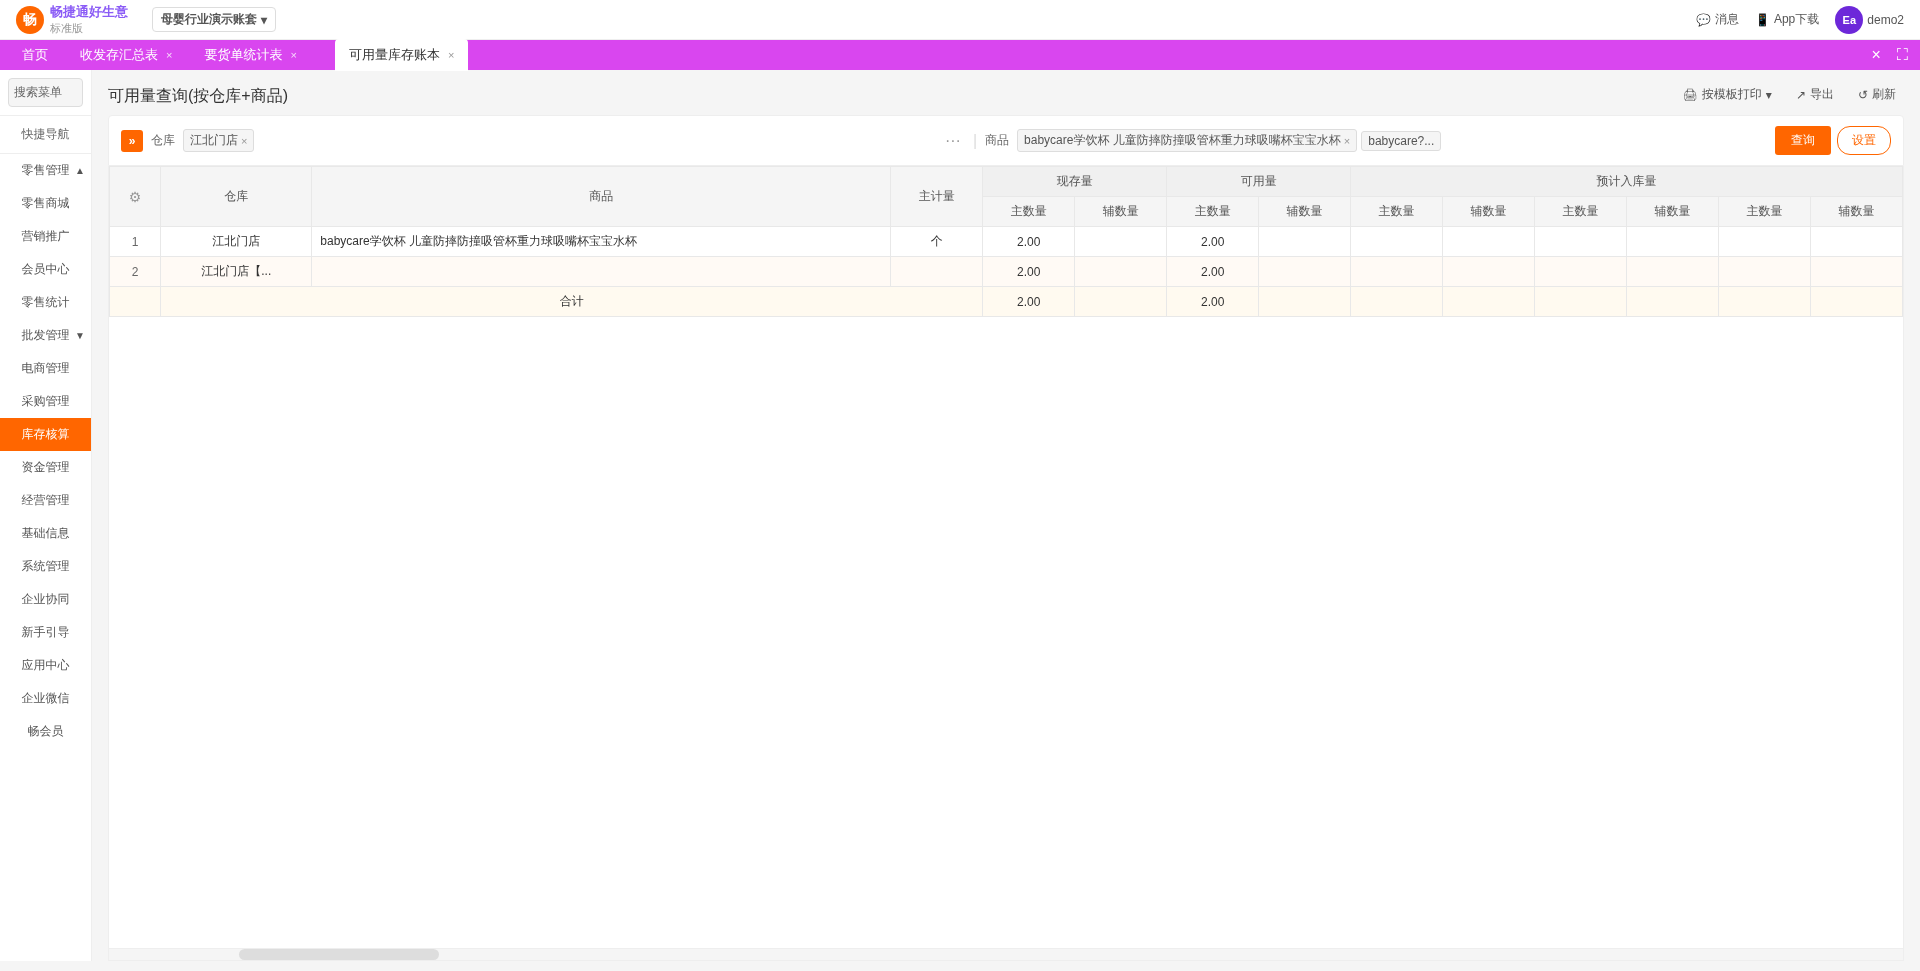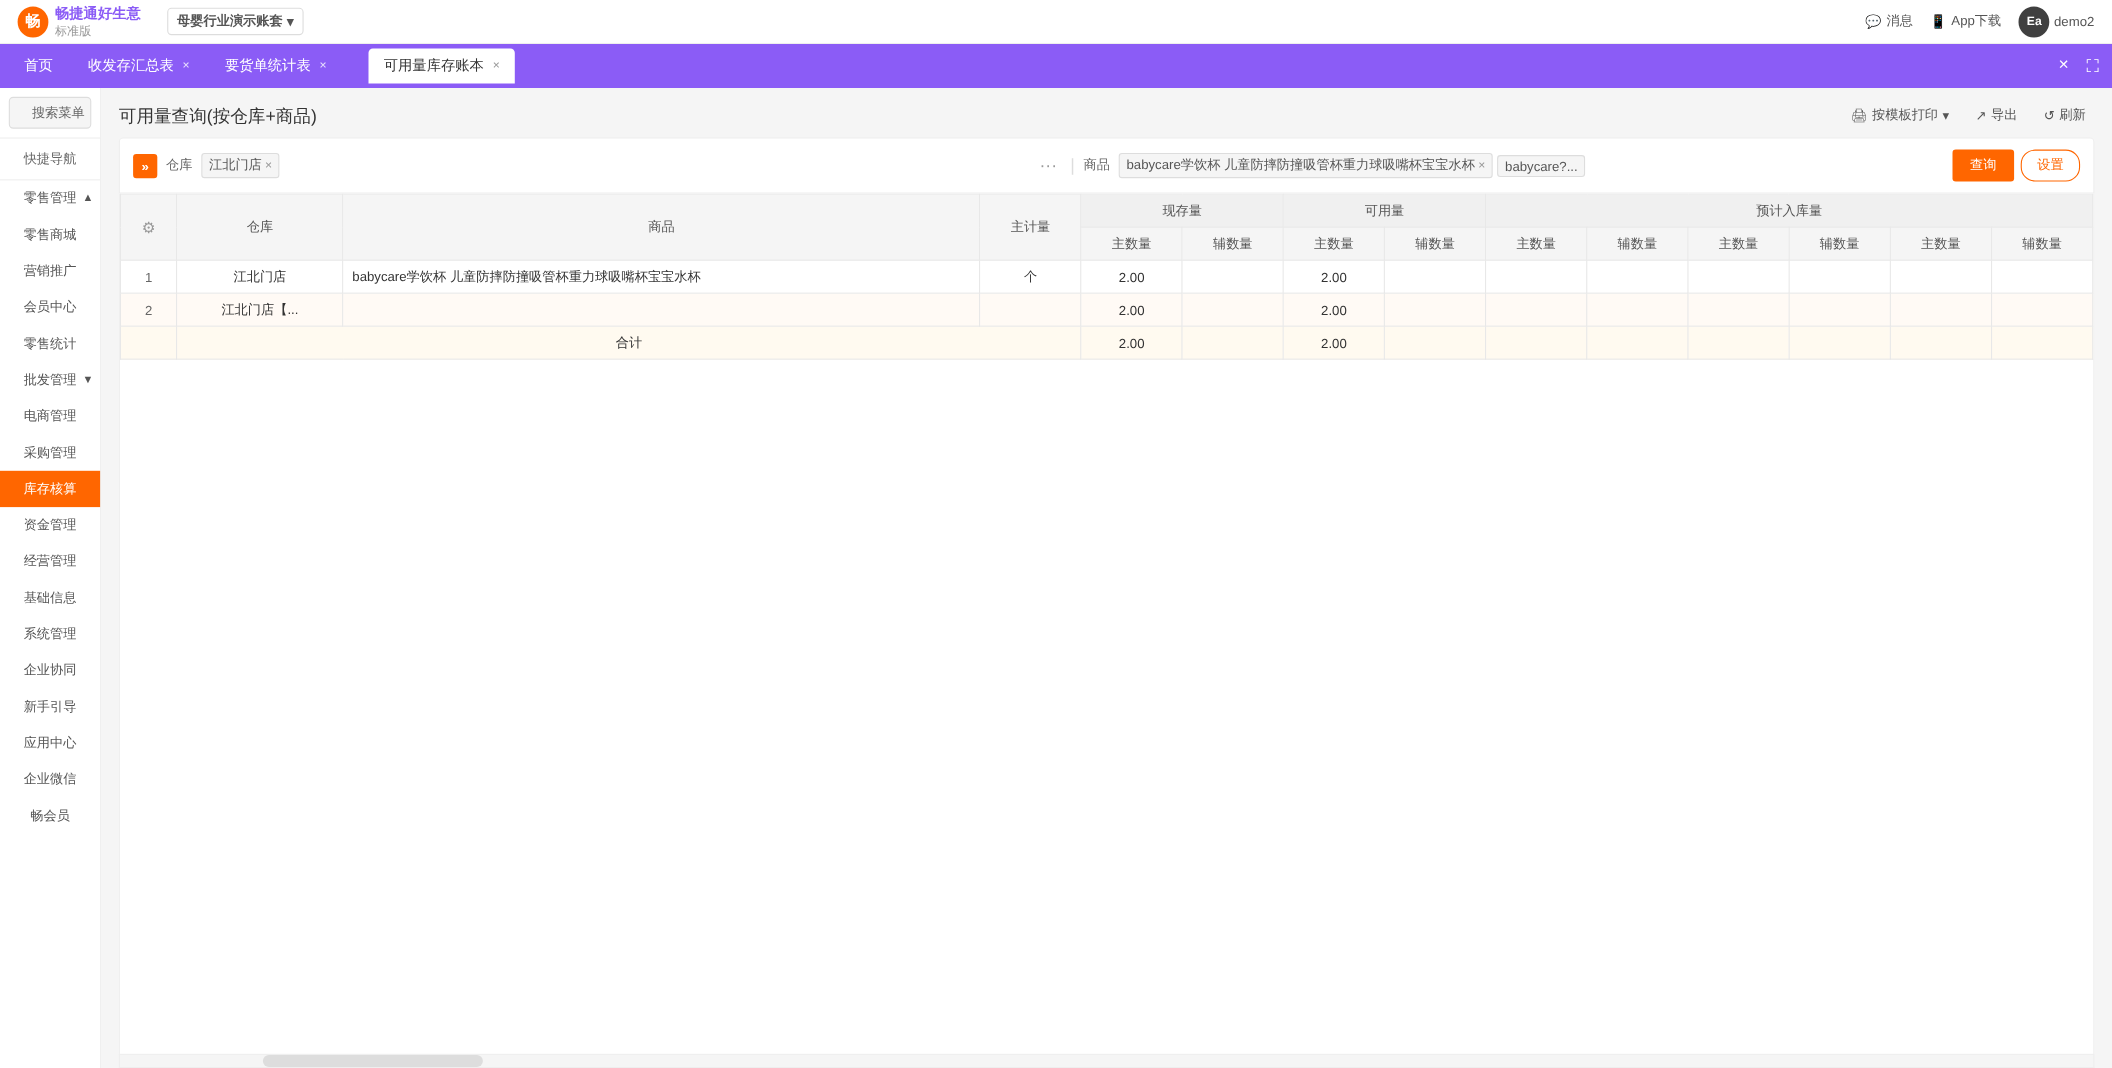--- a/index.html
+++ b/index.html
@@ -8,38 +8,38 @@
     
     .top-bar { height: 40px; background: #fff; display: flex; align-items: center; justify-content: space-between; padding: 0 16px; border-bottom: 1px solid #eee; }
     .top-bar-left { display: flex; align-items: center; gap: 8px; }
     .brand-logo { display: flex; align-items: center; gap: 6px; }
     .brand-icon { width: 28px; height: 28px; background: #ff6600; border-radius: 50%; display: flex; align-items: center; justify-content: center; color: #fff; font-size: 14px; font-weight: bold; }
     .brand-name { font-size: 13px; color: #8b5cf6; font-weight: bold; }
     .brand-sub { font-size: 11px; color: #999; }
     .industry-selector { display: flex; align-items: center; gap: 4px; border: 1px solid #ddd; border-radius: 4px; padding: 3px 8px; font-size: 12px; color: #555; background: #fff; margin-left: 16px; font-weight: bold; }
     .top-bar-right { display: flex; align-items: center; gap: 16px; }
     .top-right-item { display: flex; align-items: center; gap: 4px; font-size: 12px; color: #555; cursor: pointer; }
-    .avatar { width: 28px; height: 28px; border-radius: 50%; background: #404040; display: flex; align-items: center; justify-content: center; color: #fff; font-size: 11px; font-weight: bold; }
-
-    
-    .nav-tabs { height: 40px; background: #8b5cf6; display: flex; align-items: center; padding: 0 8px; gap: 4px; position: relative; text-align: center; }
+    .avatar { width: 28px; height: 28px; border-radius: 50%; background: #6d28d9; display: flex; align-items: center; justify-content: center; color: #fff; font-size: 11px; font-weight: bold; }
+
+    
+    .nav-tabs { height: 30px; background: #d946ef; display: flex; align-items: center; padding: 0 8px; gap: 4px; position: relative; text-align: center; }
     .nav-tab { height: 32px; padding: 0 14px; display: flex; align-items: center; gap: 6px; border-radius: 4px 4px 0 0; font-size: 13px; color: #fff; cursor: pointer; white-space: nowrap; }
     .nav-tab.active { background: #fff; color: #333; margin-left: 20px; }
     .nav-tab .close-btn { font-size: 11px; color: rgba(255,255,255,0.8); margin-left: 2px; }
     .nav-tab.active .close-btn { color: #999; }
     .nav-tabs-right { margin-left: auto; display: flex; align-items: center; gap: 8px; }
     .nav-action-btn { color: #fff; font-size: 16px; cursor: pointer; padding: 4px; }
 
     
     .main-layout { display: flex; height: calc(971px - 80px); }
 
     
     .sidebar { width: 92px; background: #fff; border-right: 1px solid #eee; display: flex; flex-direction: column; }
     .sidebar-search { padding: 8px; border-bottom: 1px solid #eee; }
-    .sidebar-search-btn { width: 100%; padding: 5px; background: #f5f5f5; border: 1px solid #ddd; border-radius: 4px; font-size: 12px; color: #666; text-align: right; cursor: pointer; }
+    .sidebar-search-btn { width: 100%; padding: 5px; background: #f5f5f5; border: 1px solid #ddd; border-radius: 4px; font-size: 12px; color: #666; text-align: left; cursor: pointer; }
     .sidebar-nav { padding: 4px 0; border-bottom: 1px solid #eee; }
     .sidebar-nav-btn { width: 100%; padding: 6px 8px; font-size: 12px; color: #666; text-align: center; cursor: pointer; background: none; border: none; }
     .sidebar-item { padding: 8px 4px; font-size: 12px; color: #555; text-align: center; cursor: pointer; display: flex; flex-direction: column; align-items: center; gap: 2px; }
     .sidebar-item.active { background: #ff6600; color: #fff; }
     .sidebar-item.has-arrow { flex-direction: row; justify-content: center; position: relative; }
     .sidebar-arrow { font-size: 10px; position: absolute; right: 6px; }
 
     
     .content-area { flex: 1; display: flex; flex-direction: column; overflow: hidden; }
 

